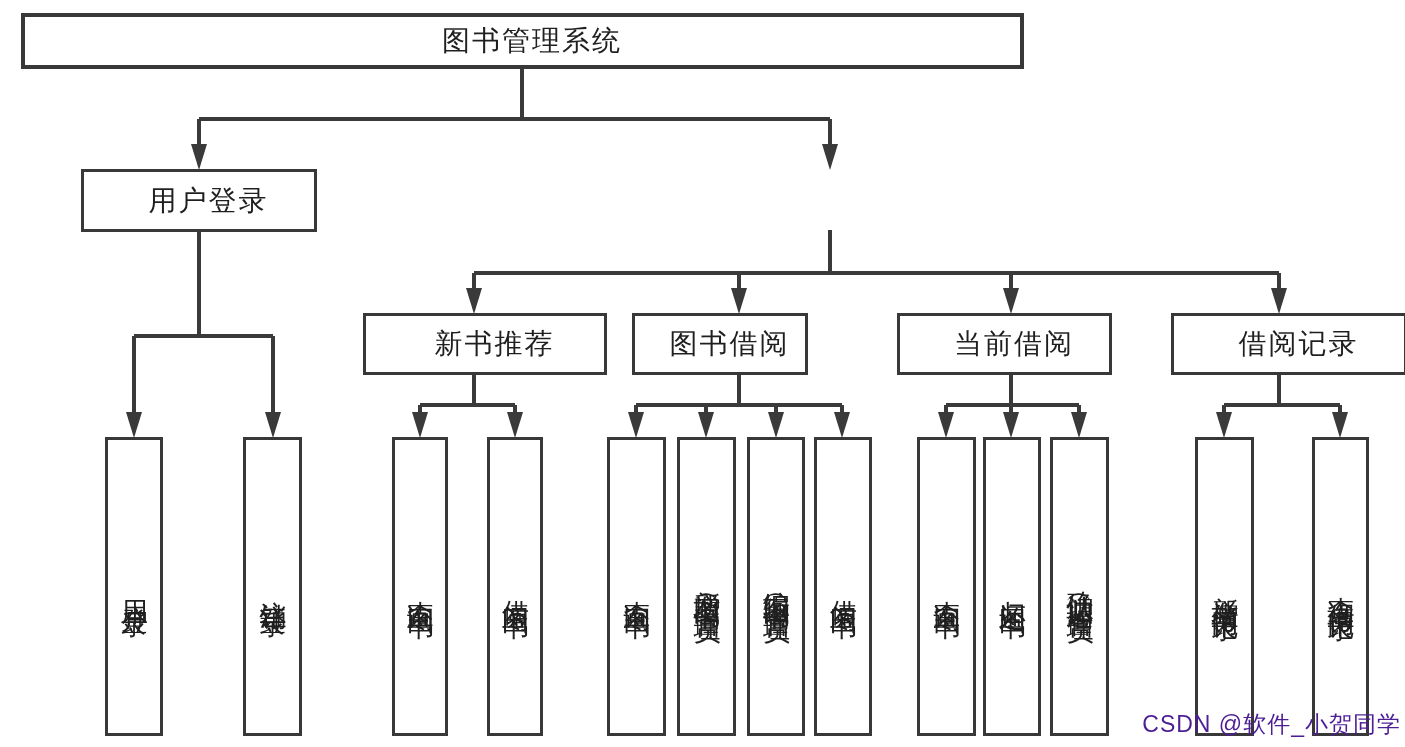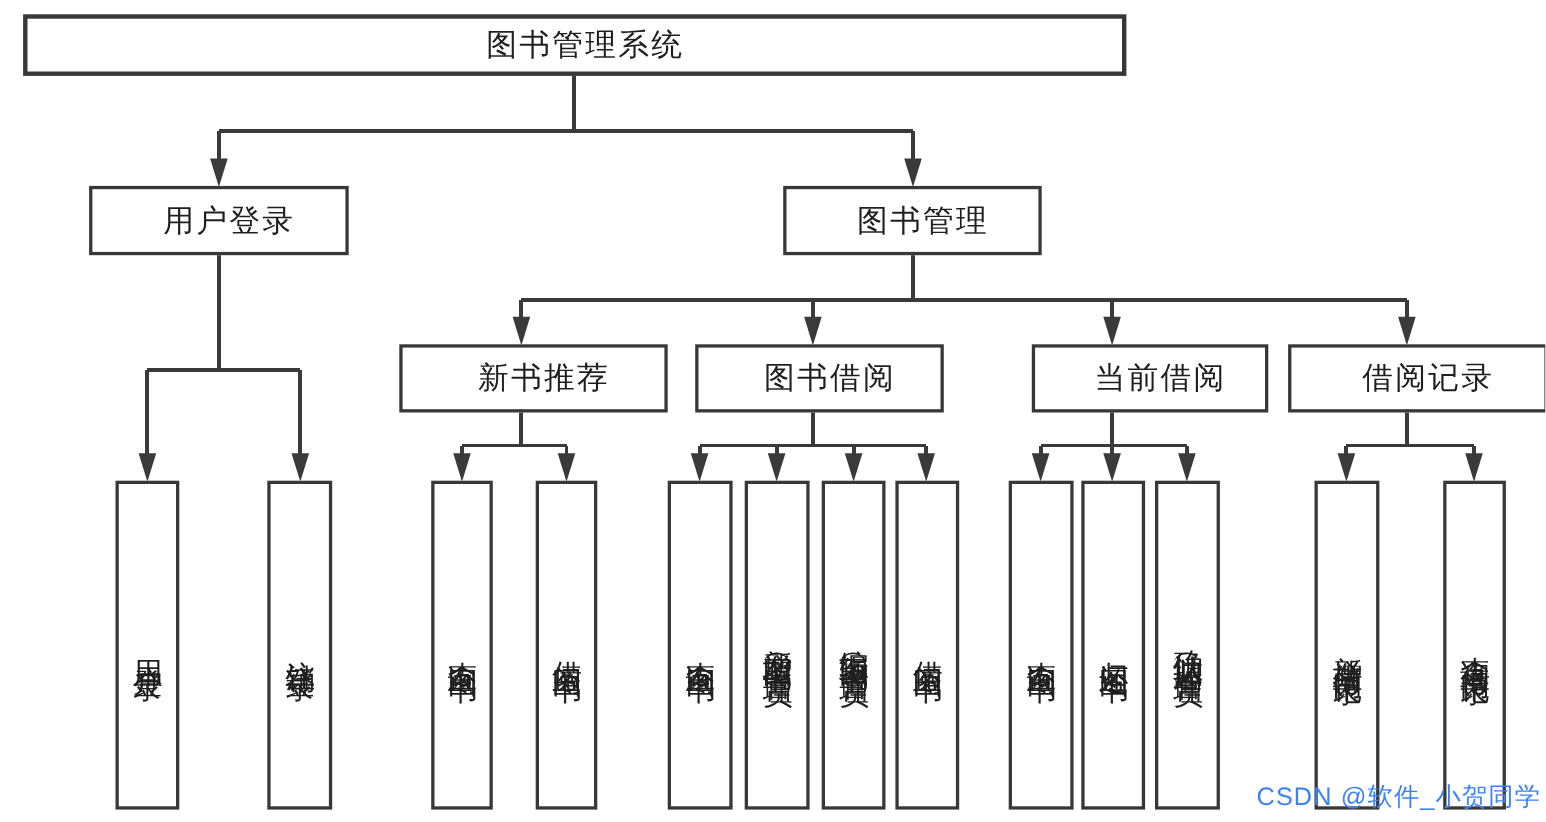--- a/index.html
+++ b/index.html
@@ -34,21 +34,21 @@
     letter-spacing:4px;
     line-height:1;
     padding:6px 0;
   }
   .watermark{
     position:absolute;
     right:4px;
     top:709px;
     z-index:3;
     font-size:23px;
-    color:#3b82f6;
+    color:#4c1d95;
     letter-spacing:1px;
     white-space:nowrap;
   }
 </style>
 </head>
 <body>
 
 <div class="canvas">
 
   <svg class="connectors" width="1405" height="747" viewBox="0 0 1405 747">
@@ -113,25 +113,24 @@
       <polygon points="1003,412 1019,412 1011,438"></polygon>
       <polygon points="1071,412 1087,412 1079,438"></polygon>
       <polygon points="1216,412 1232,412 1224,438"></polygon>
       <polygon points="1332,412 1348,412 1340,438"></polygon>
     </g>
   </svg>
 
   <div class="node lvl1" style="left:21px;top:13px;width:1003px;height:56px">图书管理系统</div>
 
   <div class="node" style="left:81px;top:169px;width:236px;height:63px">用户登录</div>
-  <div class="node" style="left:712px;top:169px;width:235px;height:63px">图书管理</div>
 
   <div class="node" style="left:363px;top:313px;width:244px;height:62px">新书推荐</div>
-  <div class="node" style="left:632px;top:313px;width:226px;height:62px">图书借阅</div>
-  <div class="node" style="left:938px;top:313px;width:215px;height:62px">当前借阅</div>
+  <div class="node" style="left:632px;top:313px;width:176px;height:62px">图书借阅</div>
+  <div class="node" style="left:897px;top:313px;width:215px;height:62px">当前借阅</div>
   <div class="node" style="left:1171px;top:313px;width:236px;height:62px">借阅记录</div>
 
   <div class="node vert" style="left:105px;top:437px;width:58px;height:299px">用户登录</div>
   <div class="node vert" style="left:243px;top:437px;width:59px;height:299px">注销登录</div>
 
   <div class="node vert" style="left:392px;top:437px;width:56px;height:299px">查询图书</div>
   <div class="node vert" style="left:487px;top:437px;width:56px;height:299px">借阅图书</div>
 
   <div class="node vert" style="left:607px;top:437px;width:59px;height:299px">查询图书</div>
   <div class="node vert" style="left:677px;top:437px;width:59px;height:299px">新增图书（管理员）</div>

